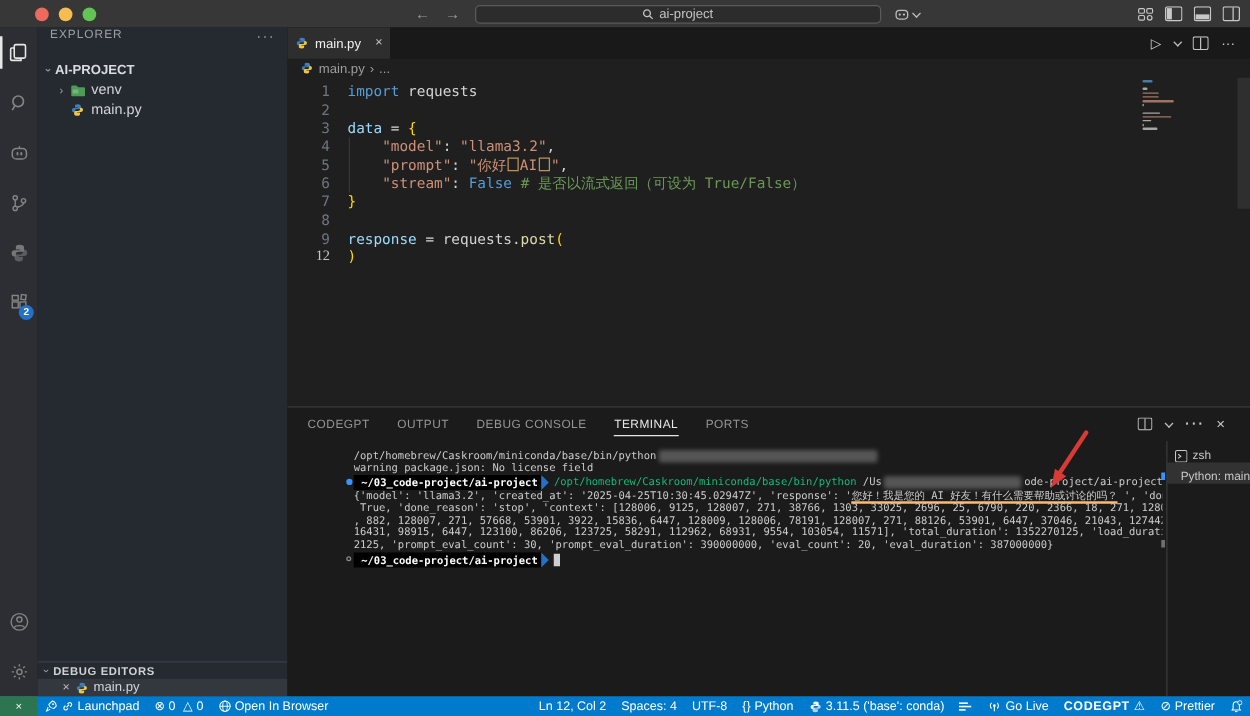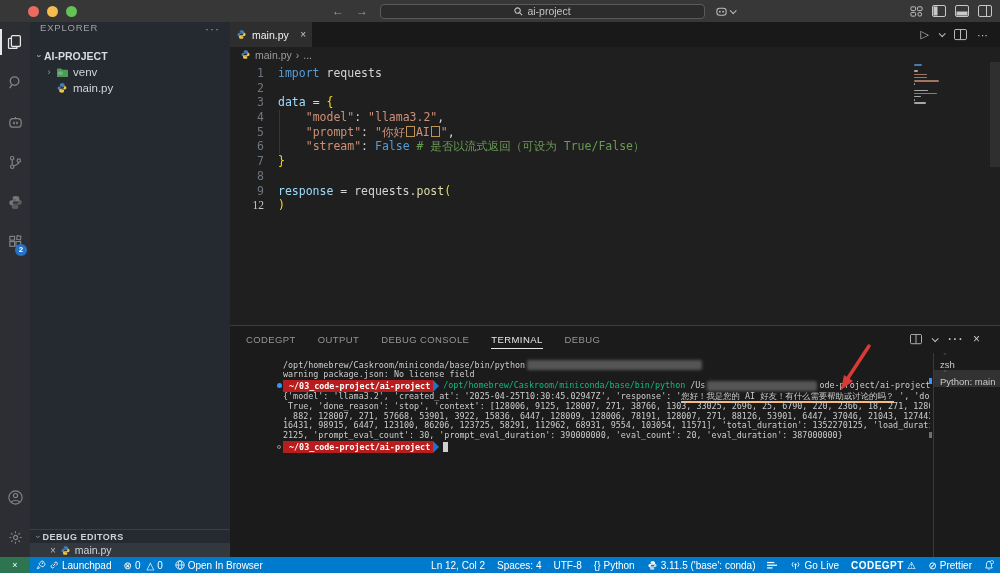--- a/index.html
+++ b/index.html
@@ -73,35 +73,35 @@
   .ptab.active { color:#e7e7e7; }
   .ptab.active::after { content:""; position:absolute; left:0; right:0; bottom:3px; height:1px; background:#e7e7e7; }
   .panel-actions { margin-left:auto; display:flex; align-items:center; gap:10px; padding-right:10px; color:#c8c8c8; }
   .term-wrap { position:absolute; top:27px; left:0; right:70px; bottom:0; overflow:hidden; font-family:"DejaVu Sans Mono", monospace; }
   #term-lines { position:absolute; top:7px; left:0; right:0; }
   .tline { position:relative; padding-left:8px; height:9.7px; line-height:9.7px; font-size:8.4px; white-space:pre; color:#cccccc;margin-left:45px; }
   .tline.tall { height:13px; line-height:13px; }
   .ts-pl{color:#cccccc} .ts-grn{color:#0DBC79}
   .ts-lnk{color:#cccccc; }
   .ts-redline{color:#cccccc; border-bottom:2px solid #fdba74;}
-  .tpill { position:relative; display:inline-block; background:#b91c1c; color:#ffffff; font-weight:bold;
+  .tpill { position:relative; display:inline-block; background:#000000; color:#ffffff; font-weight:bold;
     height:12px; line-height:12px; padding:0 3px 0 6px; margin-right:10px; vertical-align:middle; }
   .tpill::after { content:""; position:absolute; left:100%; top:0; border-left:6px solid #2472C8;
     border-top:6px solid transparent; border-bottom:6px solid transparent; }
   .redact { display:inline-block; height:10px; width:60px; background:#8f8f8f; opacity:0.5; filter:blur(1.5px);
     border-radius:2px; vertical-align:middle; margin:0 2px; }
   .tdot { position:absolute; left:2px; top:4px; width:5px; height:5px; border-radius:50%; }
   .tdot.blue { background:#3794FF; }
   .tdot.gray { width:4px; height:4px; background:transparent; border:1px solid #8a8a8a; }
   .tcursor { display:inline-block; width:5px; height:10px; background:#cfcfcf; vertical-align:middle; }
   .term-sash { position:absolute; top:27px; bottom:0; right:66px; width:1px; background:#3a3a3a; }
   .term-mark-blue { position:absolute; right:68px; top:52px; width:3px; height:6px; background:#3794FF; }
   .term-mark-gray { position:absolute; right:68px; top:106px; width:3px; height:6px; background:#6f6f6f; }
   .term-list { position:absolute; top:27px; right:0; width:66px; bottom:0; font-size:9.5px; }
-  .tl-row { height:17px; display:flex; align-items:flex-start; gap:4px; padding-left:6px; color:#c8c8c8; white-space:nowrap; overflow:hidden;flex-direction:column; }
+  .tl-row { height:17px; display:flex; align-items:flex-end; gap:4px; padding-left:6px; color:#c8c8c8; white-space:nowrap; overflow:hidden; }
   .tl-row.active { background:rgba(255,255,255,0.10); }
   
   .statusbar { position:absolute; left:0; right:0; bottom:0; height:16px; background:#007ACC; color:#ffffff;
     display:flex; align-items:center; font-size:10px; }
   .sb-remote { width:30px; height:16px; background:#2D7450; display:flex; align-items:center; justify-content:center; font-size:9px; }
   .sb-item { display:flex; align-items:center; gap:3px; padding:0 6px; height:16px; white-space:nowrap; }
   .sb-item svg { display:block; }
   .sb-spacer { flex:1; }
   
   .overlay { position:absolute; inset:0; pointer-events:none; }
@@ -329,21 +329,21 @@
         </div>
       <div class="code-scrollbar"></div>
     </div>
 
     <div class="panel">
       <div class="panel-tabs" id="panel-tabs">
           <div class="ptab">CODEGPT</div>
           <div class="ptab">OUTPUT</div>
           <div class="ptab">DEBUG CONSOLE</div>
           <div class="ptab active">TERMINAL</div>
-          <div class="ptab">DEBUG</div>
+          <div class="ptab">PORTS</div>
         </div>
       <div class="panel-actions" style="position:absolute; top:0; right:10px; height:26px;">
         <svg width="12" height="11" viewBox="0 0 14 13">
             <rect x="0.5" y="0.5" width="13" height="11" rx="1.5" fill="none" stroke="#c8c8c8"></rect>
             <line x1="7" y1="1" x2="7" y2="11" stroke="#c8c8c8"></line>
           </svg>
         <span class="chev"></span>
         <span>···</span>
         <span style="font-size:12px;">×</span>
       </div>

